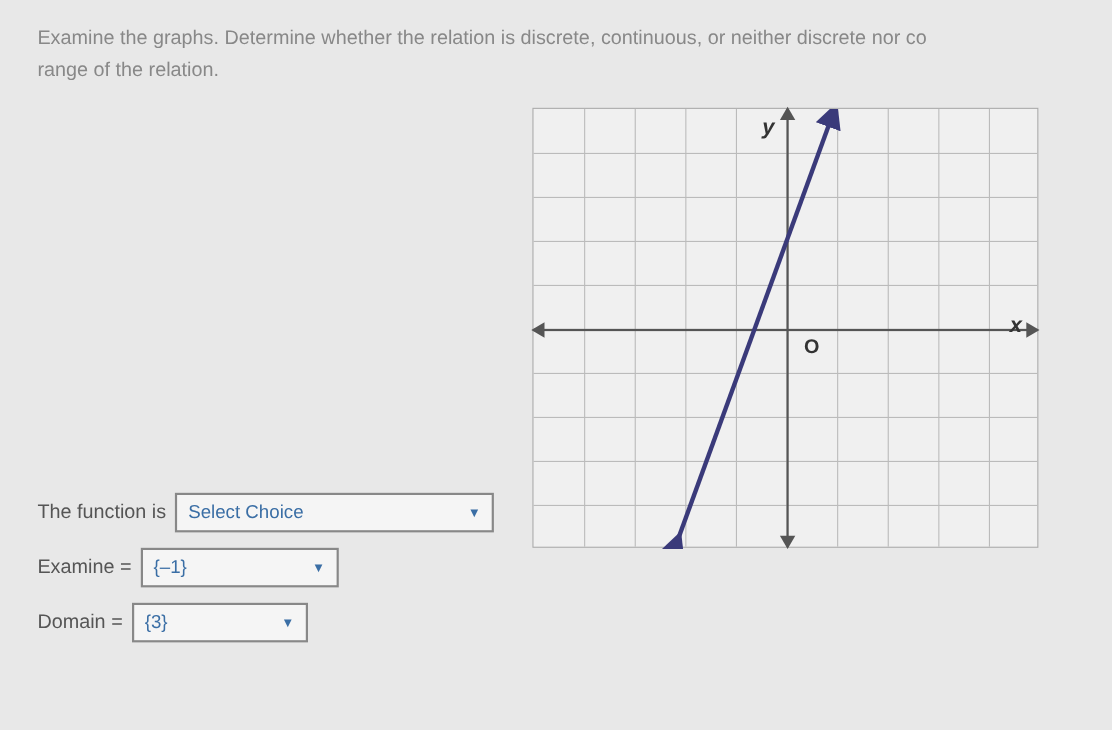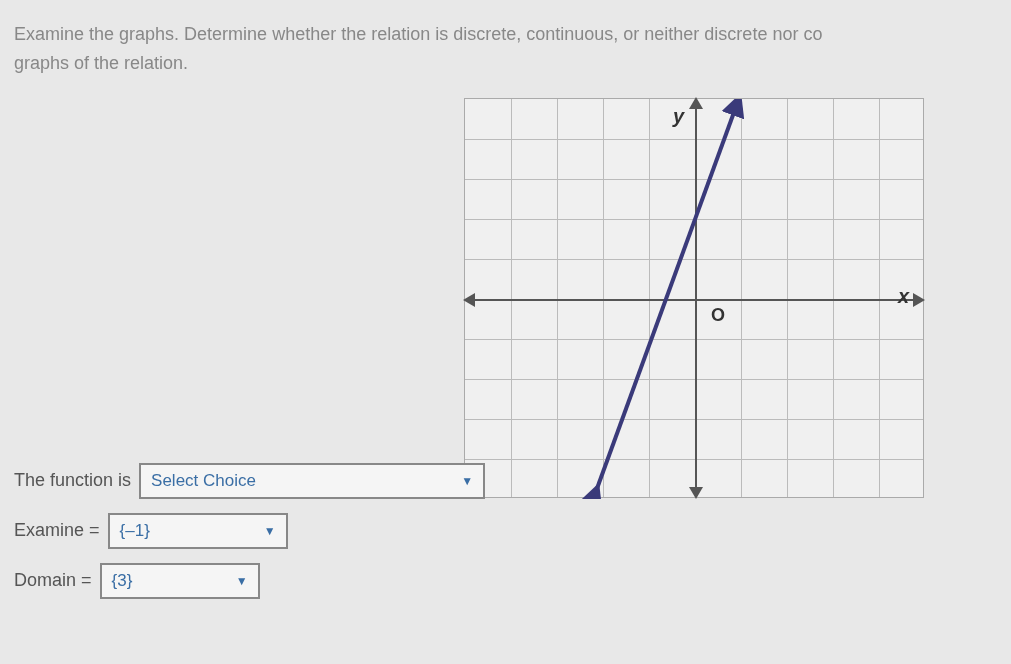--- a/index.html
+++ b/index.html
@@ -10,21 +10,21 @@
     body {
       font-family: Arial, Helvetica, sans-serif;
       background: #e8e8e8;
       width: 1011px;
       height: 664px;
       position: relative;
       overflow: hidden;
       color: #555;
     }
     .container {
-      padding: 20px 14px;
+      padding: 20px 34px;
       position: relative;
       height: 100%;
     }
     .question-text {
       color: #888;
       font-size: 18px;
       line-height: 1.6;
       margin-bottom: 20px;
     }
     .content-area {
@@ -137,21 +137,21 @@
       position: absolute;
       top: 0;
       left: 0;
       width: 460px;
       height: 400px;
       pointer-events: none;
     }
     .answers {
       position: absolute;
       left: 0;
-      bottom: 5px;
+      bottom: 20px;
     }
     .answer-row {
       display: flex;
       align-items: center;
       margin-bottom: 14px;
       font-size: 18px;
       color: #555;
     }
     .answer-label {
       margin-right: 8px;
@@ -161,36 +161,36 @@
       background: #f5f5f5;
       padding: 6px 10px;
       display: flex;
       align-items: center;
       justify-content: space-between;
       color: #3a6ea5;
       font-size: 17px;
       cursor: pointer;
       min-height: 34px;
     }
-    .select-box.wide { width: 346px; }
+    .select-box.wide { width: 290px; }
     .select-box.med  { width: 180px; }
     .select-box.sm   { width: 160px; }
     .chevron {
       font-size: 12px;
       color: #3a6ea5;
       margin-left: 10px;
     }
   </style>
 </head>
 <body>
 
 <div class="container">
   <div class="question-text">
     <span>Examine the graphs. Determine whether the relation is discrete, continuous, or neither discrete nor co</span><br>
-    <span>graphs of the relation.</span>
+    <span>range of the relation.</span>
   </div>
 
   <div class="content-area">
     <div class="graph-wrapper">
       <div class="graph">
 
         <div class="grid-line-v" style="left:46px"></div>
         <div class="grid-line-v" style="left:92px"></div>
         <div class="grid-line-v" style="left:138px"></div>
         <div class="grid-line-v" style="left:184px"></div>

